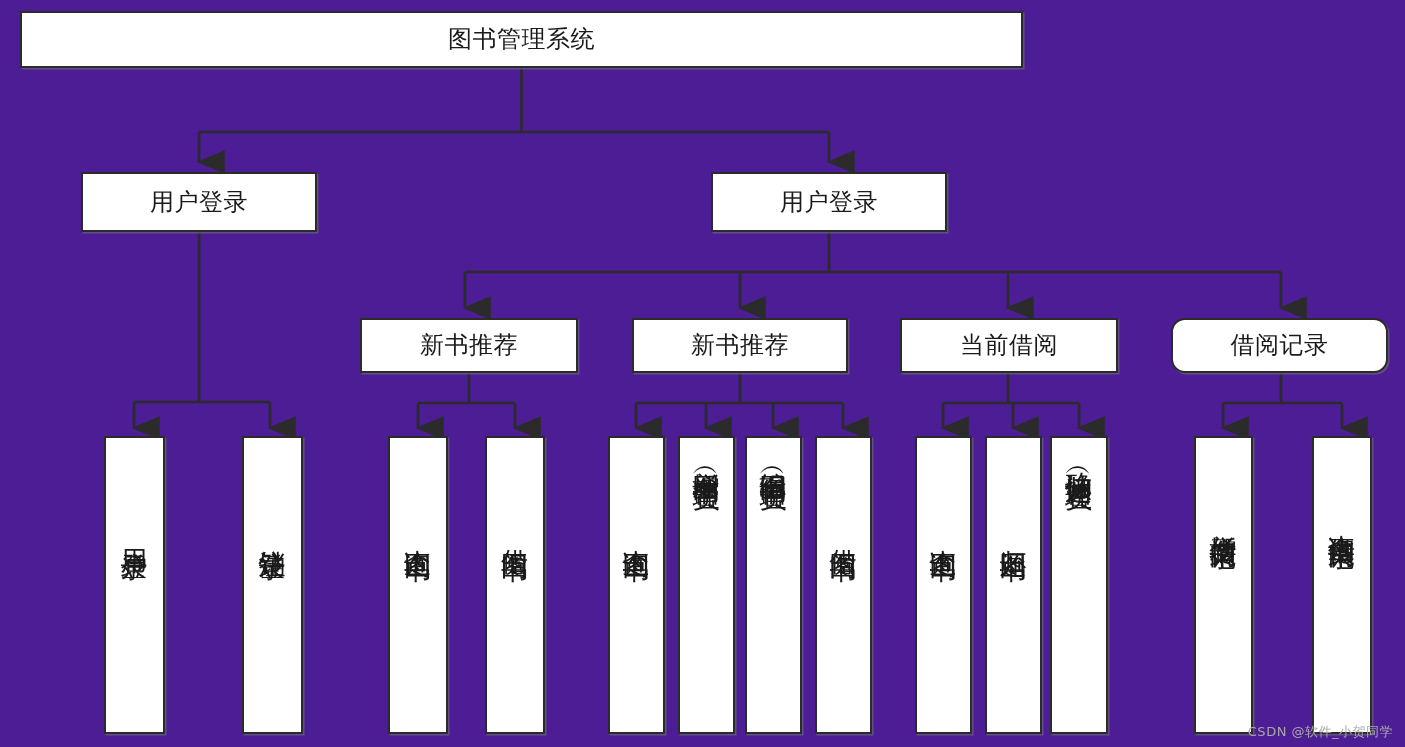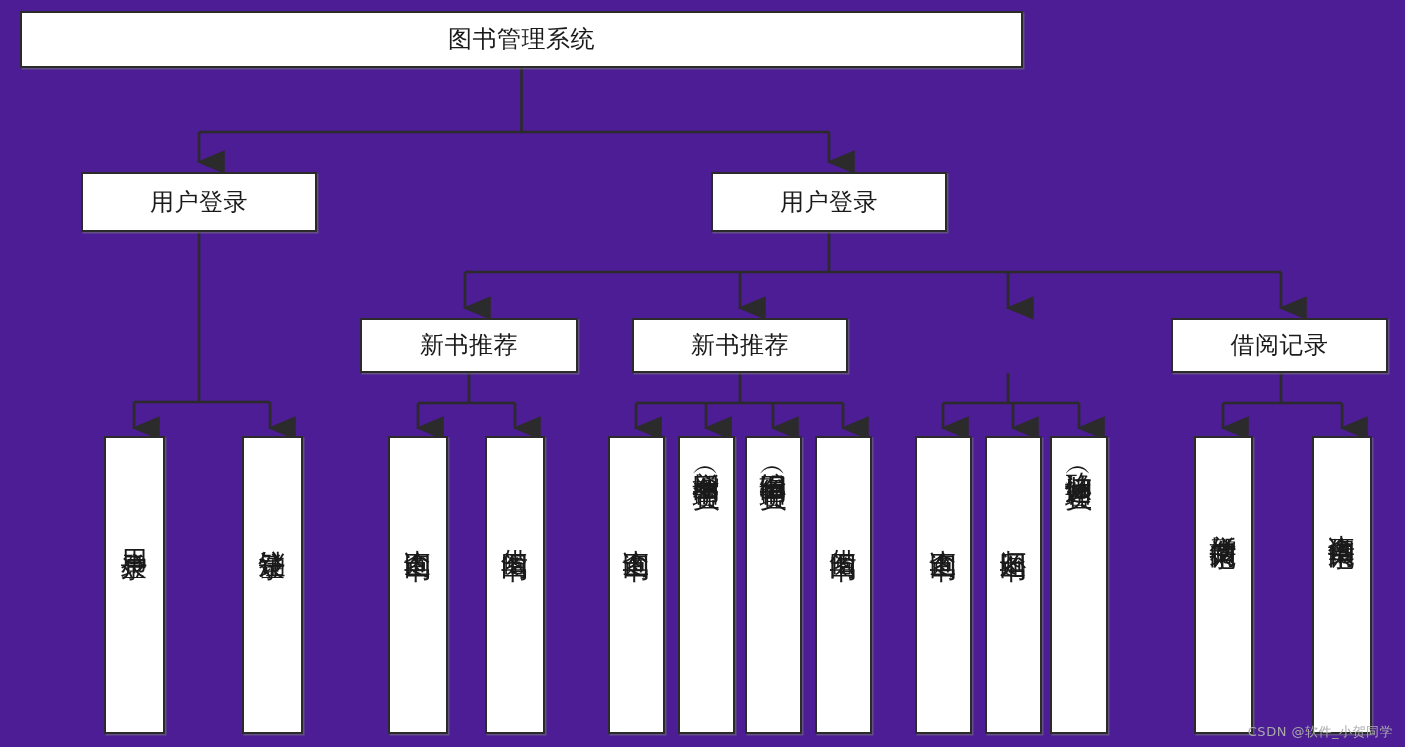--- a/index.html
+++ b/index.html
@@ -141,21 +141,24 @@
   <div class="node horizontal" style="left:711px; top:172px; width:236px; height:60px;">
     <span class="label">用户登录</span>
   </div>
 
   <div class="node horizontal" style="left:360px; top:318px; width:218px; height:55px;">
     <span class="label">新书推荐</span>
   </div>
   <div class="node horizontal" style="left:632px; top:318px; width:216px; height:55px;">
     <span class="label">新书推荐</span>
   </div>
-  <div class="node horizontal" style="left:1171px; top:318px; width:217px; height:55px;">
+  <div class="node horizontal" style="left:900px; top:318px; width:218px; height:55px;">
+    <span class="label">当前借阅</span>
+  </div>
+  <div class="node horizontal" style="left:1171px; top:318px; width:217px; height:55px;border-radius:14px;">
     <span class="label">借阅记录</span>
   </div>
 
   <div class="node vertical pad-mid" style="left:104px; top:436px; width:61px; height:298px;">
     <span class="label">用户登录</span>
   </div>
   <div class="node vertical pad-mid" style="left:242px; top:436px; width:61px; height:298px;">
     <span class="label">注销登录</span>
   </div>
   <div class="node vertical pad-mid" style="left:388px; top:436px; width:60px; height:298px;">

